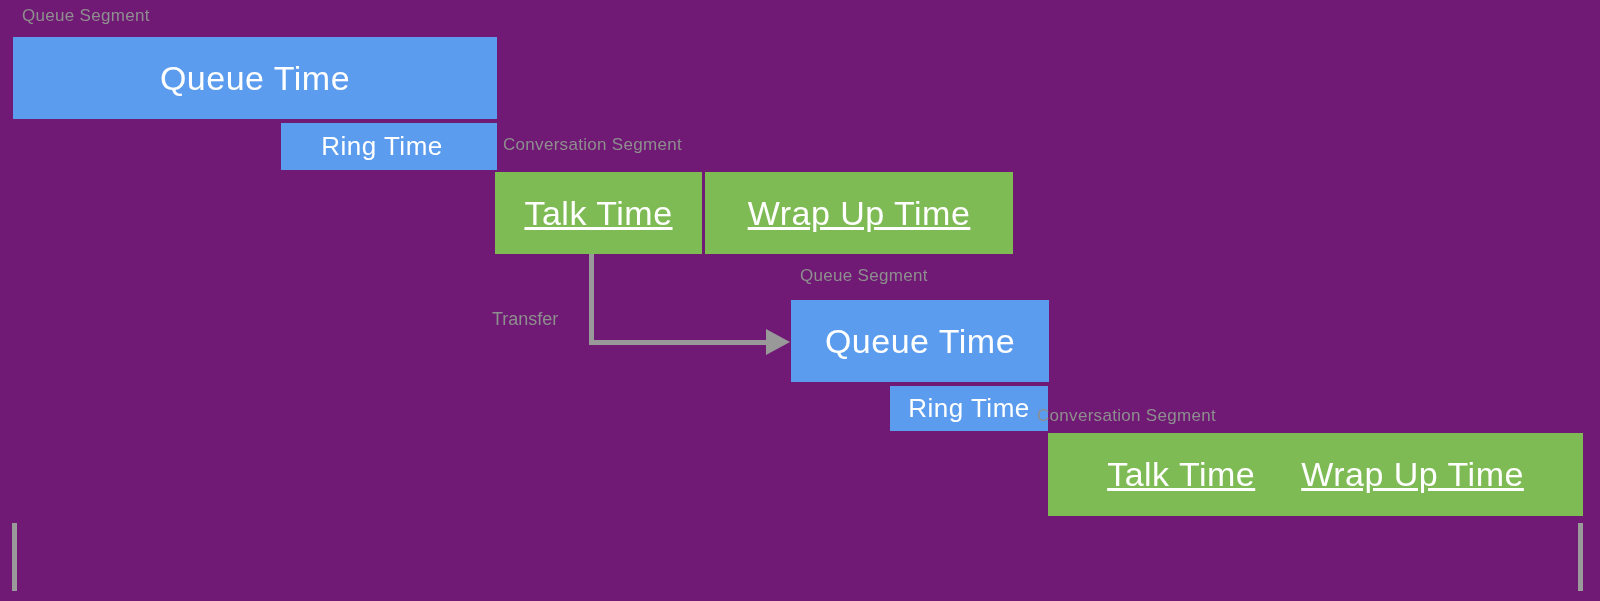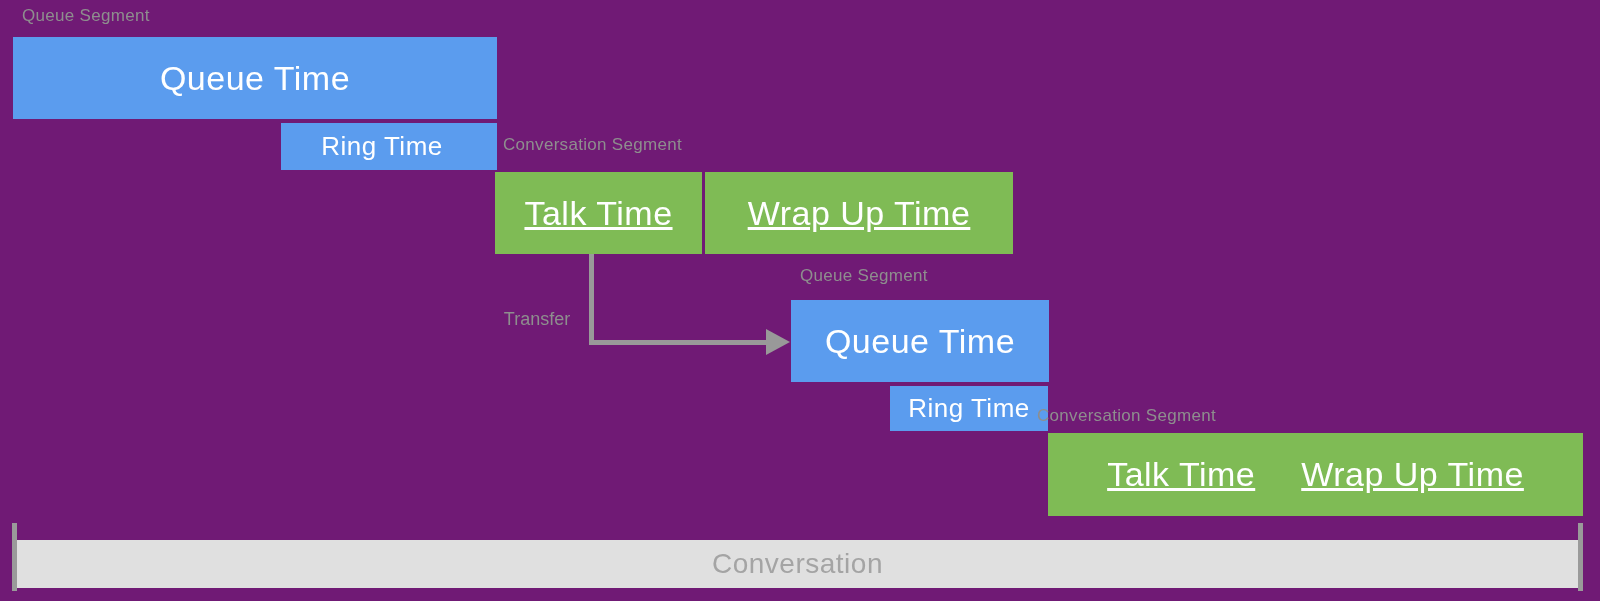--- a/index.html
+++ b/index.html
@@ -23,21 +23,21 @@
 
   .connector{position:absolute;background:var(--connector,#999999);}
   .arrowhead{
     position:absolute;width:0;height:0;
     border-top:13px solid transparent;
     border-bottom:13px solid transparent;
     border-left:24px solid var(--connector,#999999);
   }
   .transfer-label{
     position:absolute;font-size:18px;color:var(--segment-label,#8e8e8e);
-    text-align:center;white-space:nowrap;
+    text-align:left;white-space:nowrap;
   }
 
   .timeline{
     position:absolute;display:flex;align-items:center;justify-content:center;
     background:var(--timeline-bar,#e0e0e0);
     color:var(--timeline-text,#a4a4a4);font-size:28px;letter-spacing:0.5px;
   }
   .tick{position:absolute;background:var(--tick,#9a9a9a);}
 </style>
 </head>
@@ -83,17 +83,14 @@
   <div class="seg-label" style="left:1037px;top:406px;">Conversation Segment</div>
 
   <div class="bar green fs-big green-pair" style="left:1048px;top:433px;width:535px;height:83px;">
     <span>Talk Time</span>
     <span>Wrap Up Time</span>
   </div>
 
   <div class="tick" style="left:12px;top:523px;width:5px;height:68px;"></div>
   <div class="tick" style="left:1578px;top:523px;width:5px;height:68px;"></div>
 
-  <div class="timeline" style="left:17px;top:540px;width:1561px;height:48px;">
-    <span>Conversation</span>
-  </div>
 
 </div>
 
 </body></html>

